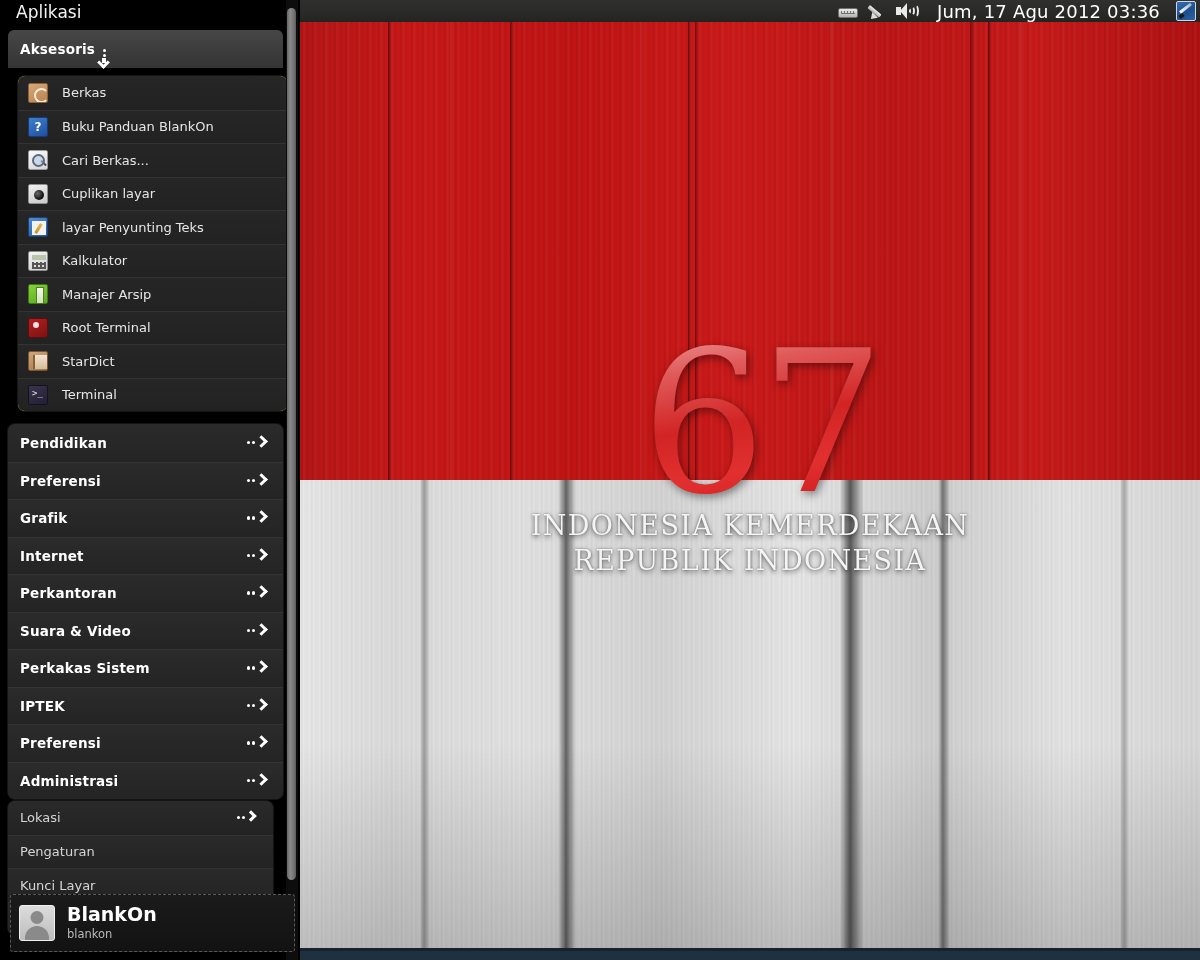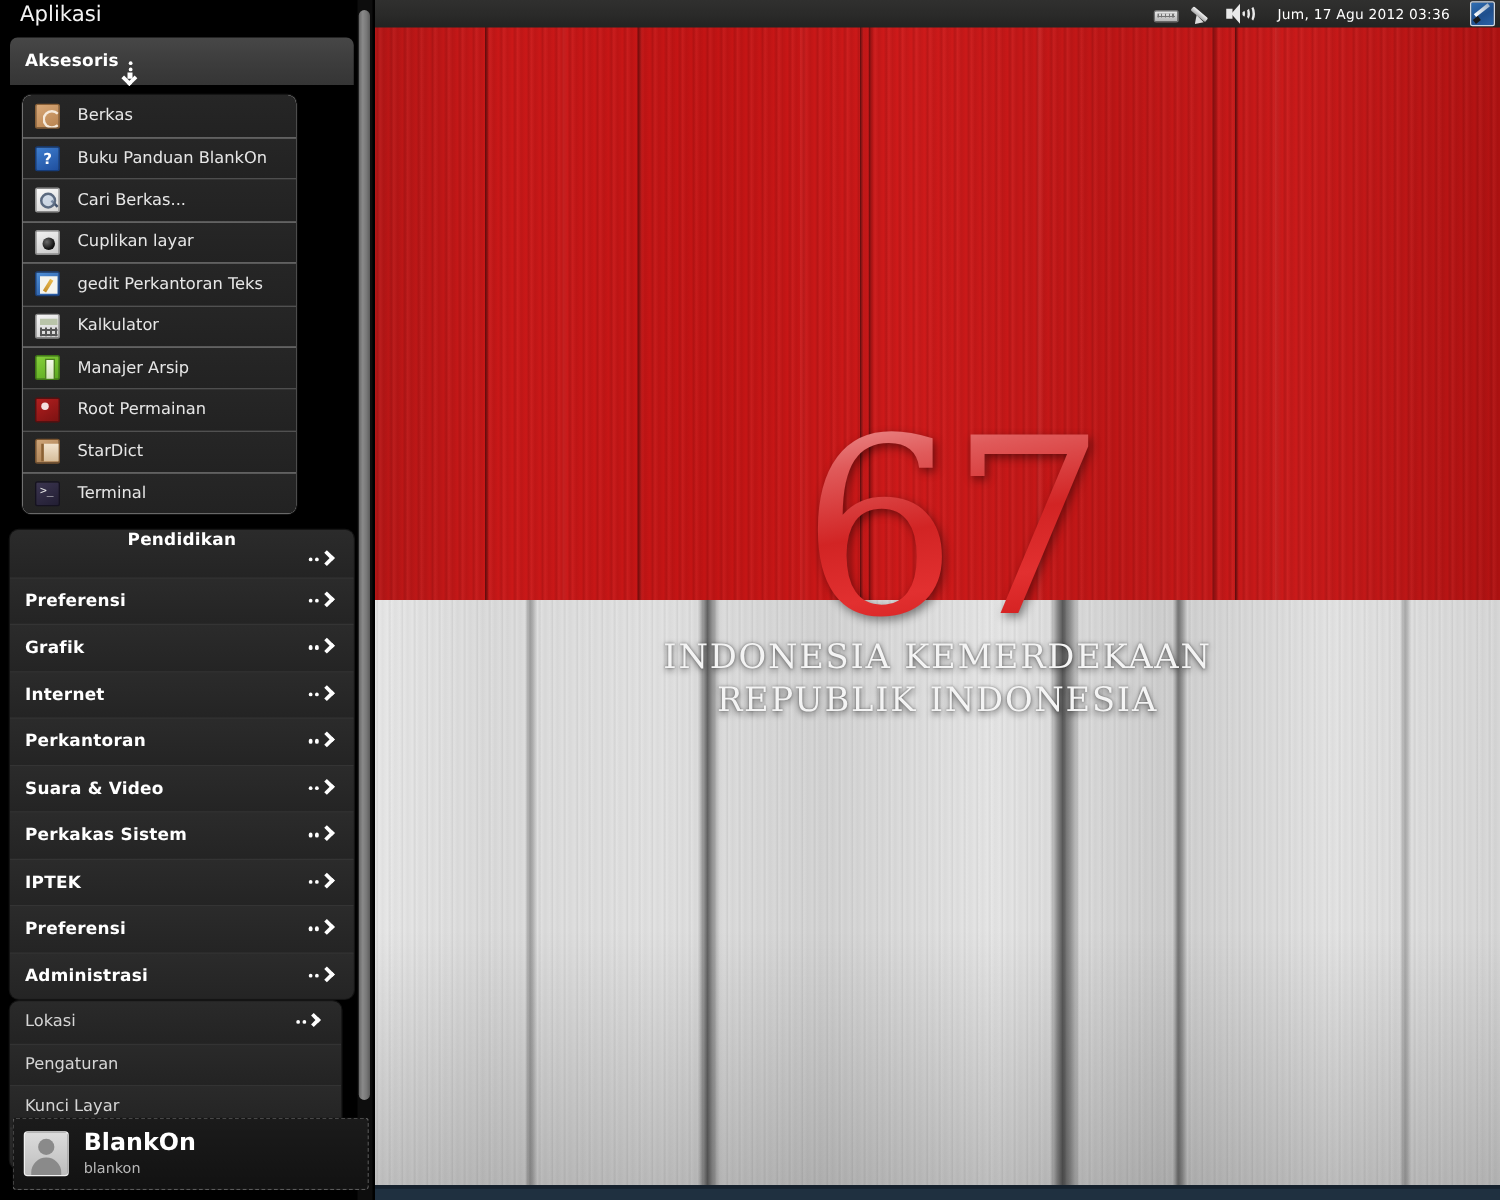--- a/index.html
+++ b/index.html
@@ -91,21 +91,21 @@
   
   #toppanel{
     position:absolute; left:300px; top:0; width:900px; height:22px;
     background:linear-gradient(180deg,#30302f 0%,#2a2a29 55%,#232322 100%);
     display:flex; align-items:center; justify-content:flex-end;
     padding-right:2px; z-index:40;
   }
   .tray-item{ display:flex; align-items:center; justify-content:center;
     height:22px; padding:0 5px; }
   .tray-clock{
-    color:#ffffff; font-size:11px; letter-spacing:0.2px;
+    color:#ffffff; font-size:18px; letter-spacing:0.2px;
     padding:0 12px 0 14px; white-space:nowrap;
   }
   .tray-app{
     width:20px;height:20px;border-radius:2px;
     background:linear-gradient(150deg,#2f6fb5 0%,#1f4f8c 55%,#2a63a8 100%);
     border:1px solid #cfd8e2; position:relative; margin-left:4px; margin-right:2px;
   }
 
   
   #menu{
@@ -132,22 +132,22 @@
   .cat-header{
     position:absolute; left:8px; top:30px; width:275px; height:38px;
     background:linear-gradient(180deg,#474747 0%,#3d3d3d 50%,#353535 100%);
     border-radius:6px 6px 0 0;
     display:flex; align-items:center; padding:0 12px;
   }
   .cat-header .lbl{ color:#ffffff; font-size:13.5px; font-weight:700; letter-spacing:0.2px;}
 
   
   .applist{
-    position:absolute; left:18px; top:76px; width:219px;
-    background:#ffffff; border-radius:7px;
+    position:absolute; left:18px; top:76px; width:269px;
+    background:#fde047; border-radius:7px;
     box-shadow:0 0 0 1px #151515;
     overflow:hidden;
   }
   .app-row{
     height:33.5px; display:flex; align-items:center; padding-left:10px;
     border-top:1px solid #333333; position:relative;
     background:linear-gradient(180deg,#262626 0%,#222222 100%);
   }
   .app-row:first-child{ border-top:none; }
   .app-row .ico{ width:20px; height:20px; margin-right:14px; flex:none;
@@ -196,21 +196,21 @@
     position:absolute; left:8px; width:275px;
     background:#232323; border-radius:7px; overflow:hidden;
     box-shadow:0 0 0 1px #141414;
   }
   #catlist-main{ top:424px; }
   .cat-row{
     height:37.5px; display:flex; align-items:center; padding:0 12px;
     border-top:1px solid #343434;
     background:linear-gradient(180deg,#2b2b2b 0%,#242424 100%);
   }
-  .cat-row:first-child{ border-top:none;flex-direction:column; }
+  .cat-row:first-child{ border-top:none; }
   .cat-row .lbl{ color:#ffffff; font-size:13.5px; font-weight:700; letter-spacing:0.2px;}
   .cat-row .arrow{ margin-left:auto; }
 
   
   #syslist{
     position:absolute; left:8px; top:801px; width:265px;
     background:#222; border-radius:7px; overflow:hidden;
     box-shadow:0 0 0 1px #141414;
   }
   .sys-row{
@@ -359,33 +359,33 @@
         <div class="app-row">
           <span class="ico ico-find"></span>
           <span class="lbl">Cari Berkas...</span>
         </div>
         <div class="app-row">
           <span class="ico ico-cam"></span>
           <span class="lbl">Cuplikan layar</span>
         </div>
         <div class="app-row">
           <span class="ico ico-gedit"></span>
-          <span class="lbl">gedit Perkantoran Teks</span>
+          <span class="lbl">layar Penyunting Teks</span>
         </div>
         <div class="app-row">
           <span class="ico ico-calc"></span>
           <span class="lbl">Kalkulator</span>
         </div>
         <div class="app-row">
           <span class="ico ico-arsip"></span>
           <span class="lbl">Manajer Arsip</span>
         </div>
         <div class="app-row">
           <span class="ico ico-rootterm"></span>
-          <span class="lbl">Root Permainan</span>
+          <span class="lbl">Root Terminal</span>
         </div>
         <div class="app-row">
           <span class="ico ico-stardict"></span>
           <span class="lbl">StarDict</span>
         </div>
         <div class="app-row">
           <span class="ico ico-term"></span>
           <span class="lbl">Terminal</span>
         </div>
       </div>

